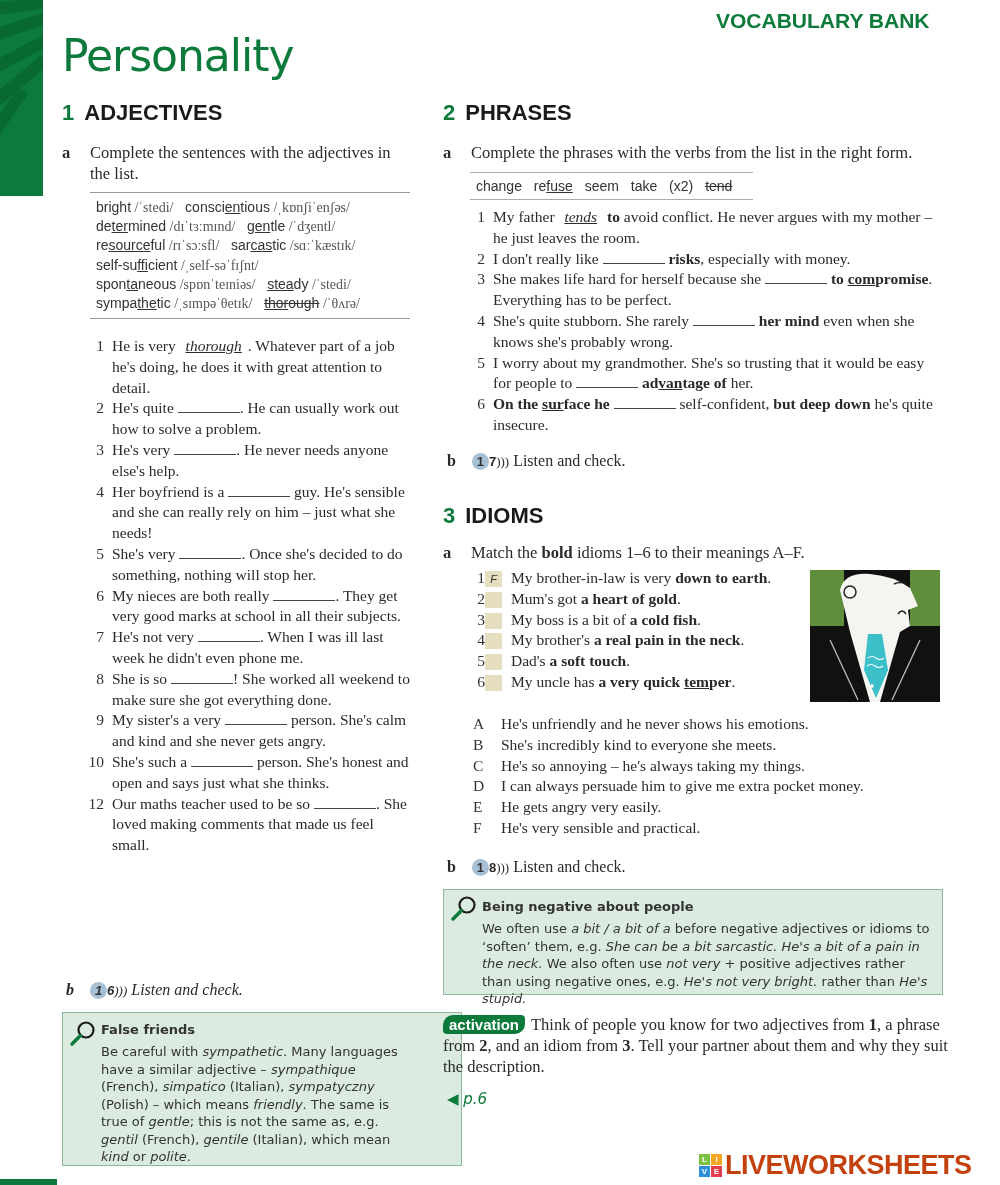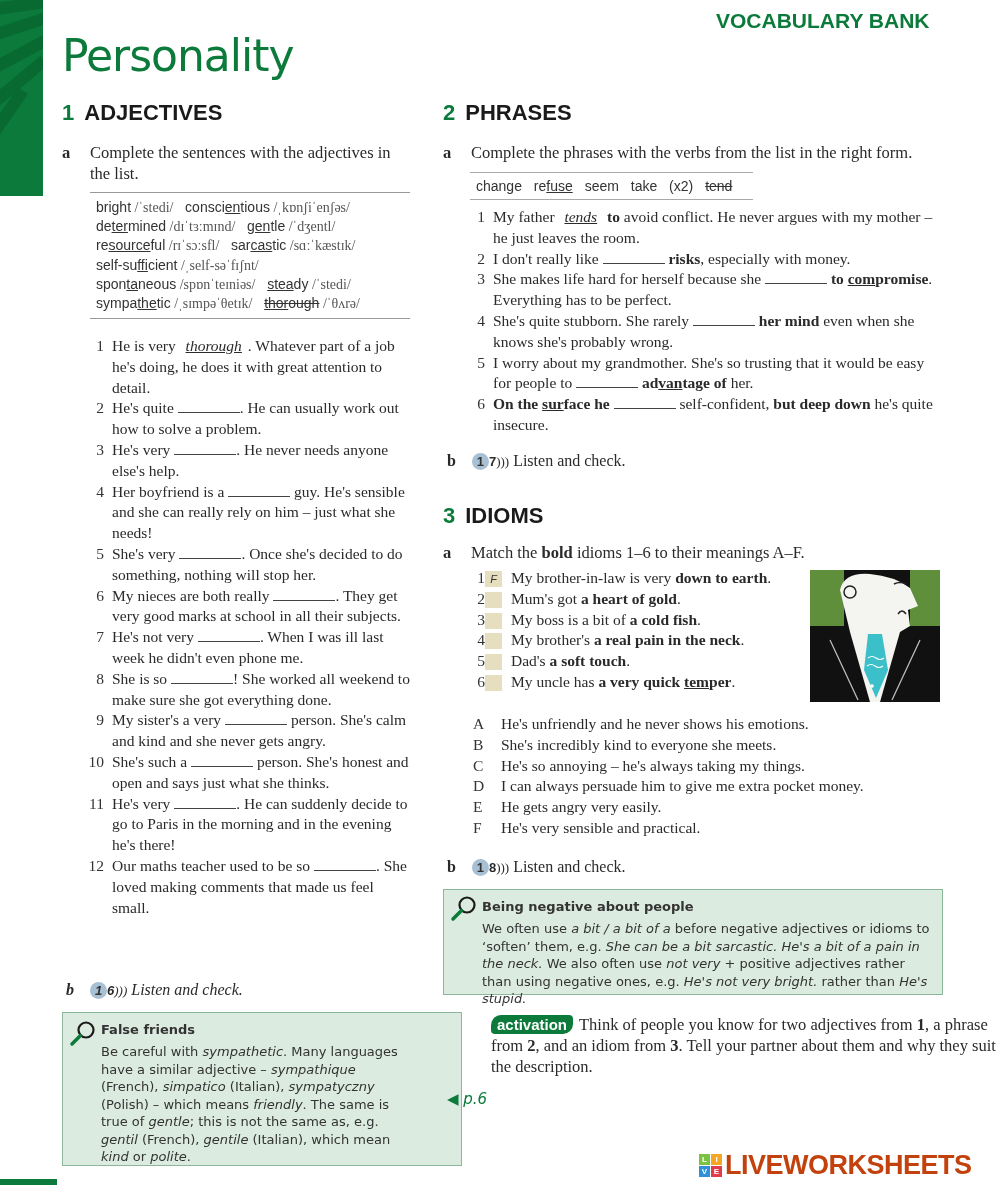--- a/index.html
+++ b/index.html
@@ -30,21 +30,21 @@
   .tipbox { position: absolute; background: #dcebe0; border: 1.5px solid #8cb79a; font-family: "DejaVu Sans", sans-serif; color: #333; }
   .tipbox .head { font-weight: bold; font-size: 13px; }
   .tipbox .body { font-size: 13px; line-height: 17.5px; }
   .mag { position: absolute; }
   .verbbox { position: absolute; left: 470px; top: 172px; width: 283px; border-top: 1px solid #aaa; border-bottom: 1px solid #aaa; padding: 5px 6px; font-family: "Liberation Sans", sans-serif; font-size: 14px; color: #333; word-spacing: 8px; }
   .idioms .item { padding-left: 48px; }
   .idioms .box { position: absolute; left: 22px; top: 3px; width: 17px; height: 16px; background: #e6dfbf; font-family: "Liberation Sans", sans-serif; font-size: 11px; font-style: italic; text-align: center; line-height: 16px; color: #333; }
   .meanings .item { padding-left: 28px; }
   .meanings .n { width: 14px; text-align: left; }
   .picture { position: absolute; left: 810px; top: 570px; width: 130px; height: 132px; }
-  .activation { position: absolute; left: 443px; top: 1014px; width: 505px; font-size: 16.5px; line-height: 21px; margin-left: 48px; }
+  .activation { position: absolute; left: 443px; top: 1014px; width: 505px; font-size: 16.5px; line-height: 21px; }
   .act-pill { display: inline-block; background: #0b7a3a; color: #fff; font-family: "Liberation Sans", sans-serif; font-weight: bold; font-size: 15px; padding: 0 6px; border-radius: 10px 4px 10px 4px; margin-right: 6px; line-height: 19px; }
   .pref { position: absolute; left: 447px; top: 1090px; font-family: "DejaVu Sans", sans-serif; font-style: italic; font-size: 15px; color: #0b7a3a; }
   .lw-logo { position: absolute; left: 699px; top: 1150px; display: flex; align-items: center; }
   .lw-grid { display: grid; grid-template-columns: 11px 11px; grid-template-rows: 11px 11px; gap: 1px; margin-right: 3px; }
   .lw-grid span { font-family: "Liberation Sans", sans-serif; font-weight: bold; font-size: 8px; color: #fff; text-align: center; line-height: 11px; }
   .lw-text { font-family: "Liberation Sans", sans-serif; font-weight: bold; font-size: 27px; color: #c2410c; letter-spacing: -0.5px; }
 </style>
 </head>
 <body>
 
@@ -80,21 +80,20 @@
     <div class="item"><span class="n">1</span>He is very <span class="ans">thorough</span>. Whatever part of a job he's doing, he does it with great attention to detail.</div>
     <div class="item"><span class="n">2</span>He's quite <span class="blank"></span>. He can usually work out how to solve a problem.</div>
     <div class="item"><span class="n">3</span>He's very <span class="blank"></span>. He never needs anyone else's help.</div>
     <div class="item"><span class="n">4</span>Her boyfriend is a <span class="blank"></span> guy. He's sensible and she can really rely on him – just what she needs!</div>
     <div class="item"><span class="n">5</span>She's very <span class="blank"></span>. Once she's decided to do something, nothing will stop her.</div>
     <div class="item"><span class="n">6</span>My nieces are both really <span class="blank"></span>. They get very good marks at school in all their subjects.</div>
     <div class="item"><span class="n">7</span>He's not very <span class="blank"></span>. When I was ill last week he didn't even phone me.</div>
     <div class="item"><span class="n">8</span>She is so <span class="blank"></span>! She worked all weekend to make sure she got everything done.</div>
     <div class="item"><span class="n">9</span>My sister's a very <span class="blank"></span> person. She's calm and kind and she never gets angry.</div>
     <div class="item"><span class="n">10</span>She's such a <span class="blank"></span> person. She's honest and open and says just what she thinks.</div>
-    <div class="item"><span class="n">11</span>He's very <span class="blank"></span>. He can suddenly decide to go to Paris in the morning and in the evening he's there!</div>
     <div class="item"><span class="n">12</span>Our maths teacher used to be so <span class="blank"></span>. She loved making comments that made us feel small.</div>
   </div>
 
 <div class="listen" style="left:66px;top:981px;font-style:italic;">
   <span class="b">b</span>
   <span class="badge">1</span><span class="badge-n">6</span><span style="font-size:13px">)))</span>
   <span>Listen and check.</span>
 </div>
 
 <div class="tipbox" style="left:62px;top:1012px;width:400px;height:154px;">

